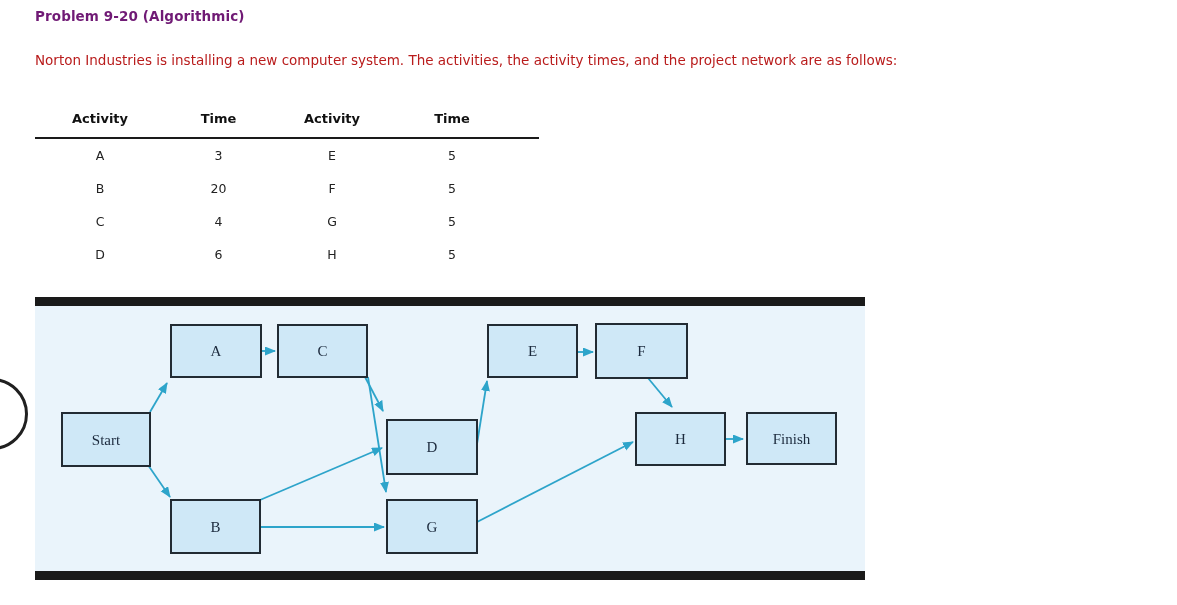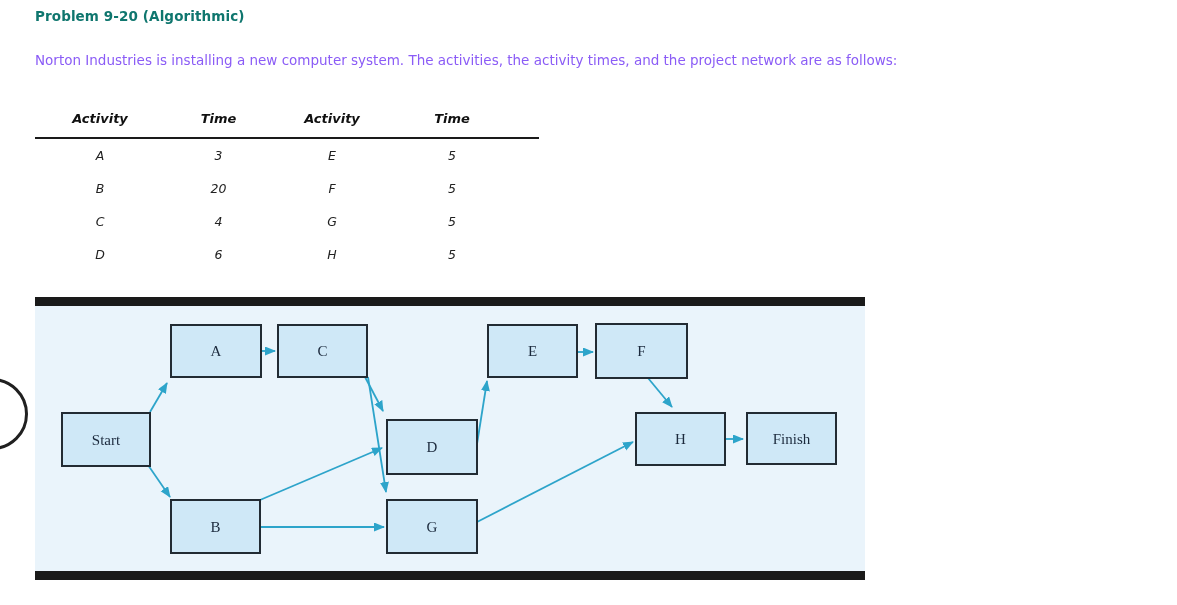--- a/index.html
+++ b/index.html
@@ -1,21 +1,21 @@
 <!DOCTYPE html>
 <html><head>
 <meta charset="utf-8">
 <style>
   html,body{margin:0;padding:0;background:#fff;}
   .page{position:relative;width:1177px;height:605px;background:#ffffff;overflow:hidden;
         font-family:"DejaVu Sans","Liberation Sans",sans-serif;}
-  .title{position:absolute;left:35px;top:8px;font-size:13.5px;font-weight:bold;color:#0f766e;letter-spacing:.1px;}
-  .desc{position:absolute;left:35px;top:52px;font-size:13.5px;color:#8b5cf6;white-space:nowrap;}
+  .title{position:absolute;left:35px;top:8px;font-size:13.5px;font-weight:bold;color:#701a75;letter-spacing:.1px;}
+  .desc{position:absolute;left:35px;top:52px;font-size:13.5px;color:#b91c1c;white-space:nowrap;}
   .tbl{position:absolute;left:35px;top:100px;width:504px;}
-  .tbl-head,.tbl-row{display:grid;grid-template-columns:130px 107px 120px 120px;font-style:italic;}
+  .tbl-head,.tbl-row{display:grid;grid-template-columns:130px 107px 120px 120px;}
   .tbl-head{height:37px;align-items:center;font-weight:bold;font-size:13px;color:#111;}
   .tbl-rule{width:504px;height:2px;background:#1a1a1a;}
   .tbl-row{height:33px;align-items:center;font-size:12.5px;color:#222;}
   .cell{text-align:center;}
   .network{position:absolute;left:35px;top:296px;width:830px;height:290px;}
   .circle-dec{position:absolute;left:-44px;top:378px;width:66px;height:66px;
               border:3.5px solid #202020;border-radius:50%;background:transparent;}
 </style>
 </head>
 <body>

